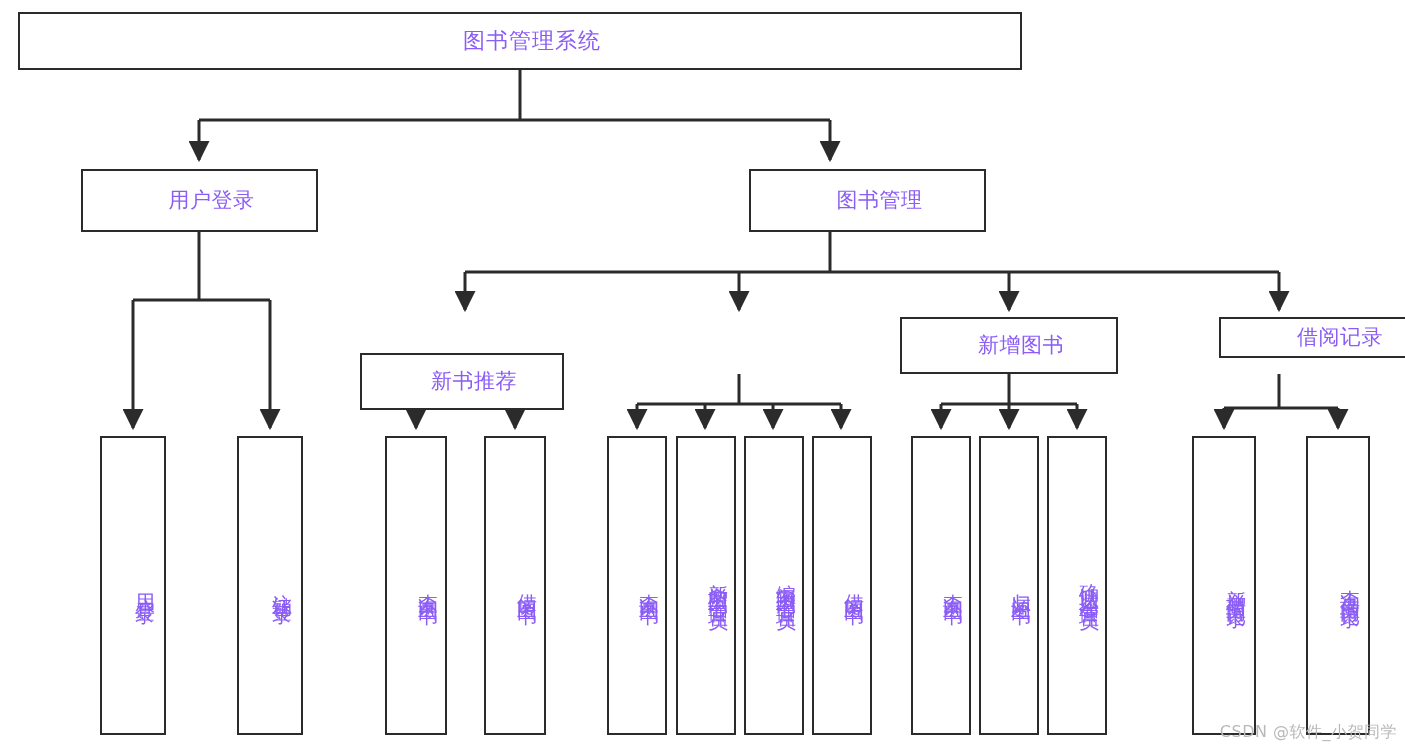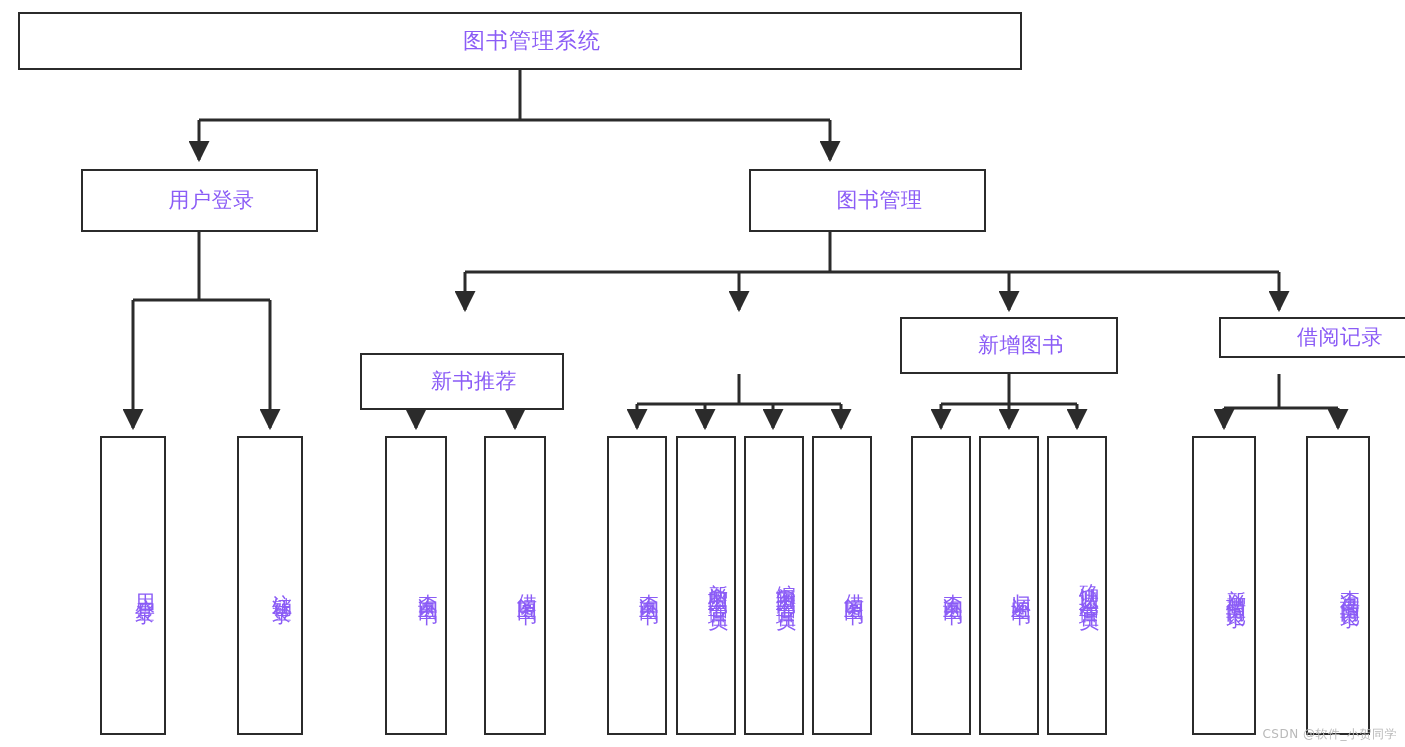--- a/index.html
+++ b/index.html
@@ -63,21 +63,21 @@
     font-size: 20px;
     line-height: 1.05;
     letter-spacing: 4px;
     white-space: nowrap;
     max-height: 284px;
   }
   .watermark {
     position: absolute;
     right: 8px;
     bottom: 4px;
-    font-size: 12px;
+    font-size: 16px;
     color: #b9b9b9;
     letter-spacing: 0.5px;
     white-space: nowrap;
     font-family: "DejaVu Sans", "Liberation Sans", sans-serif;
   }
 </style>
 </head>
 <body>
 
 <div id="canvas">

